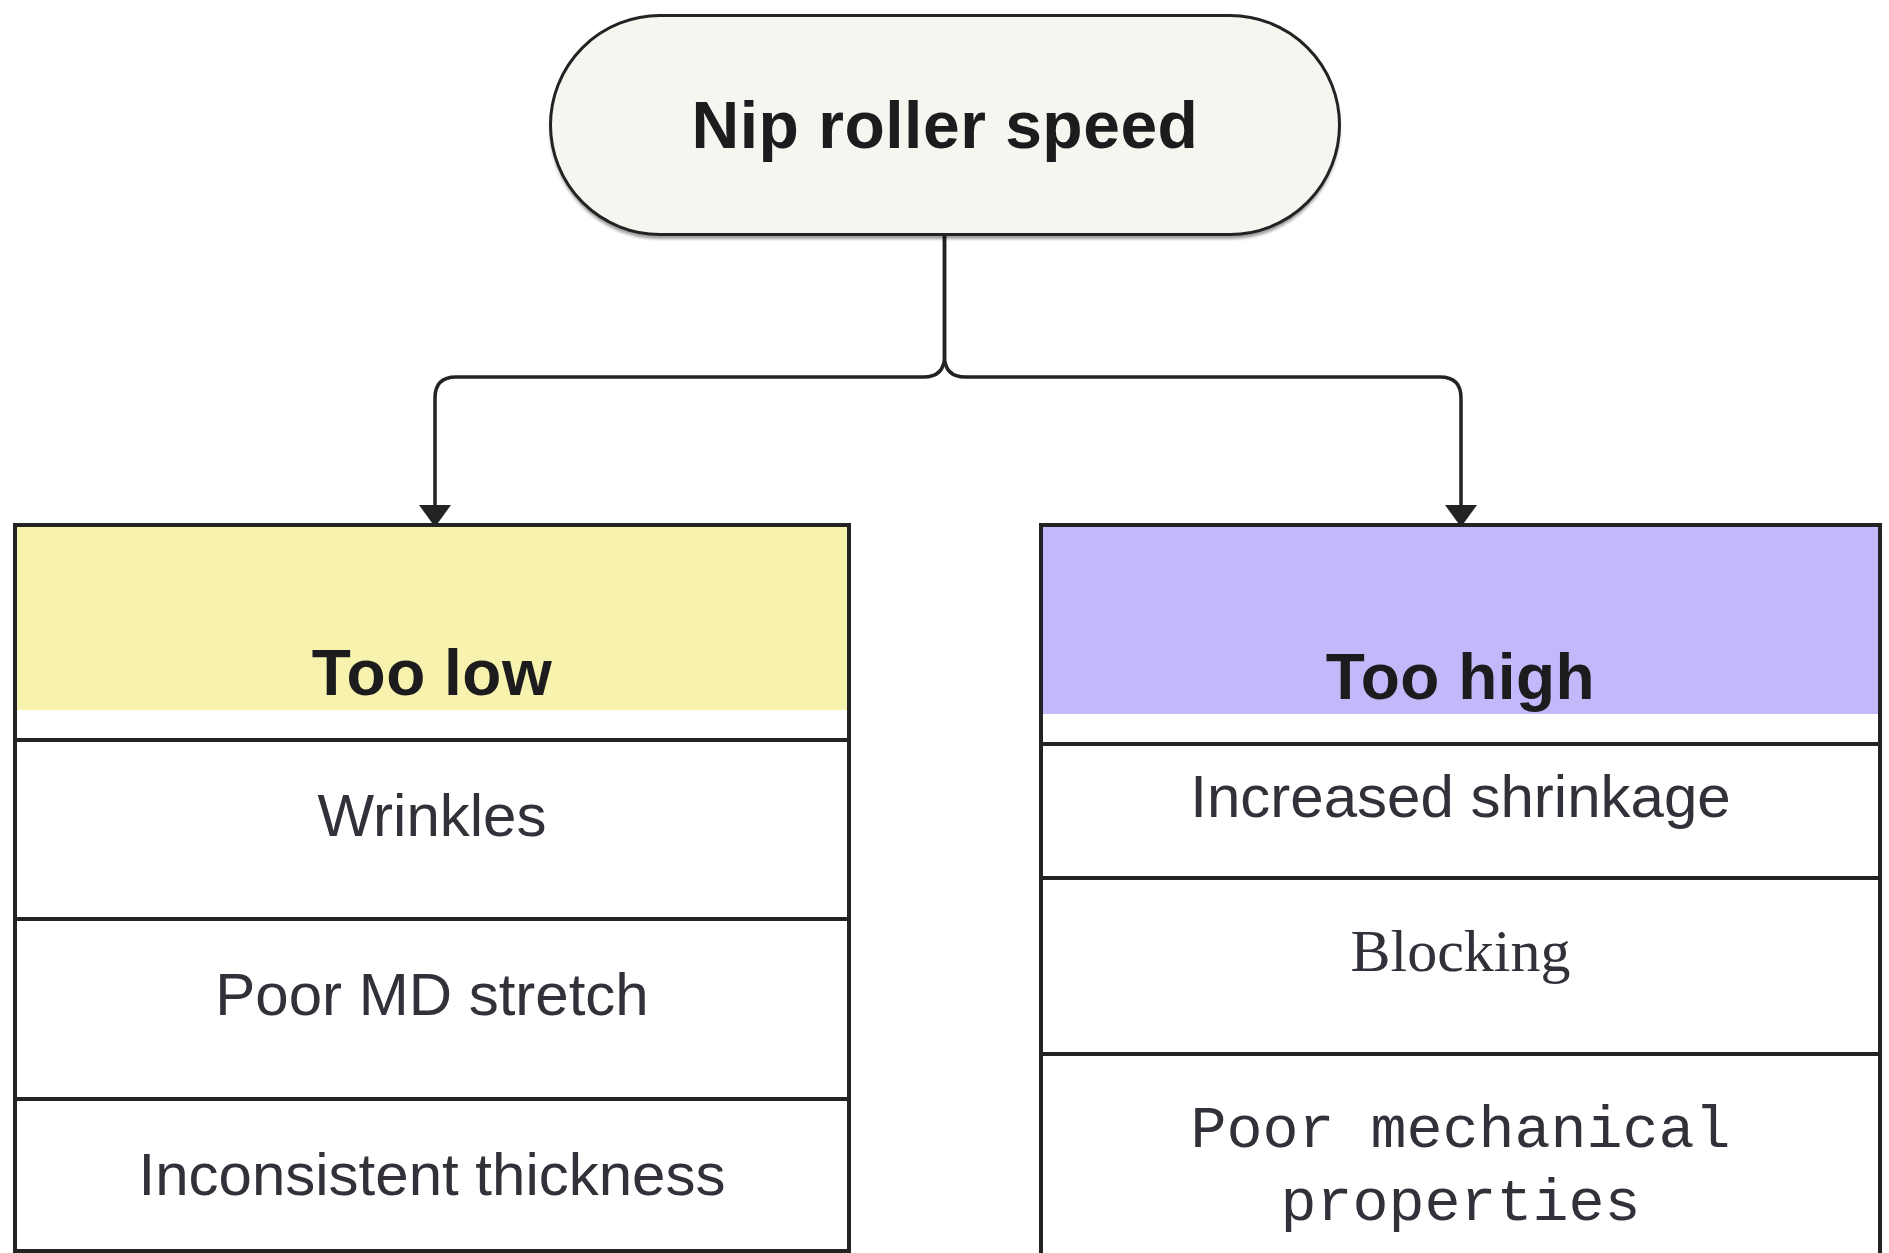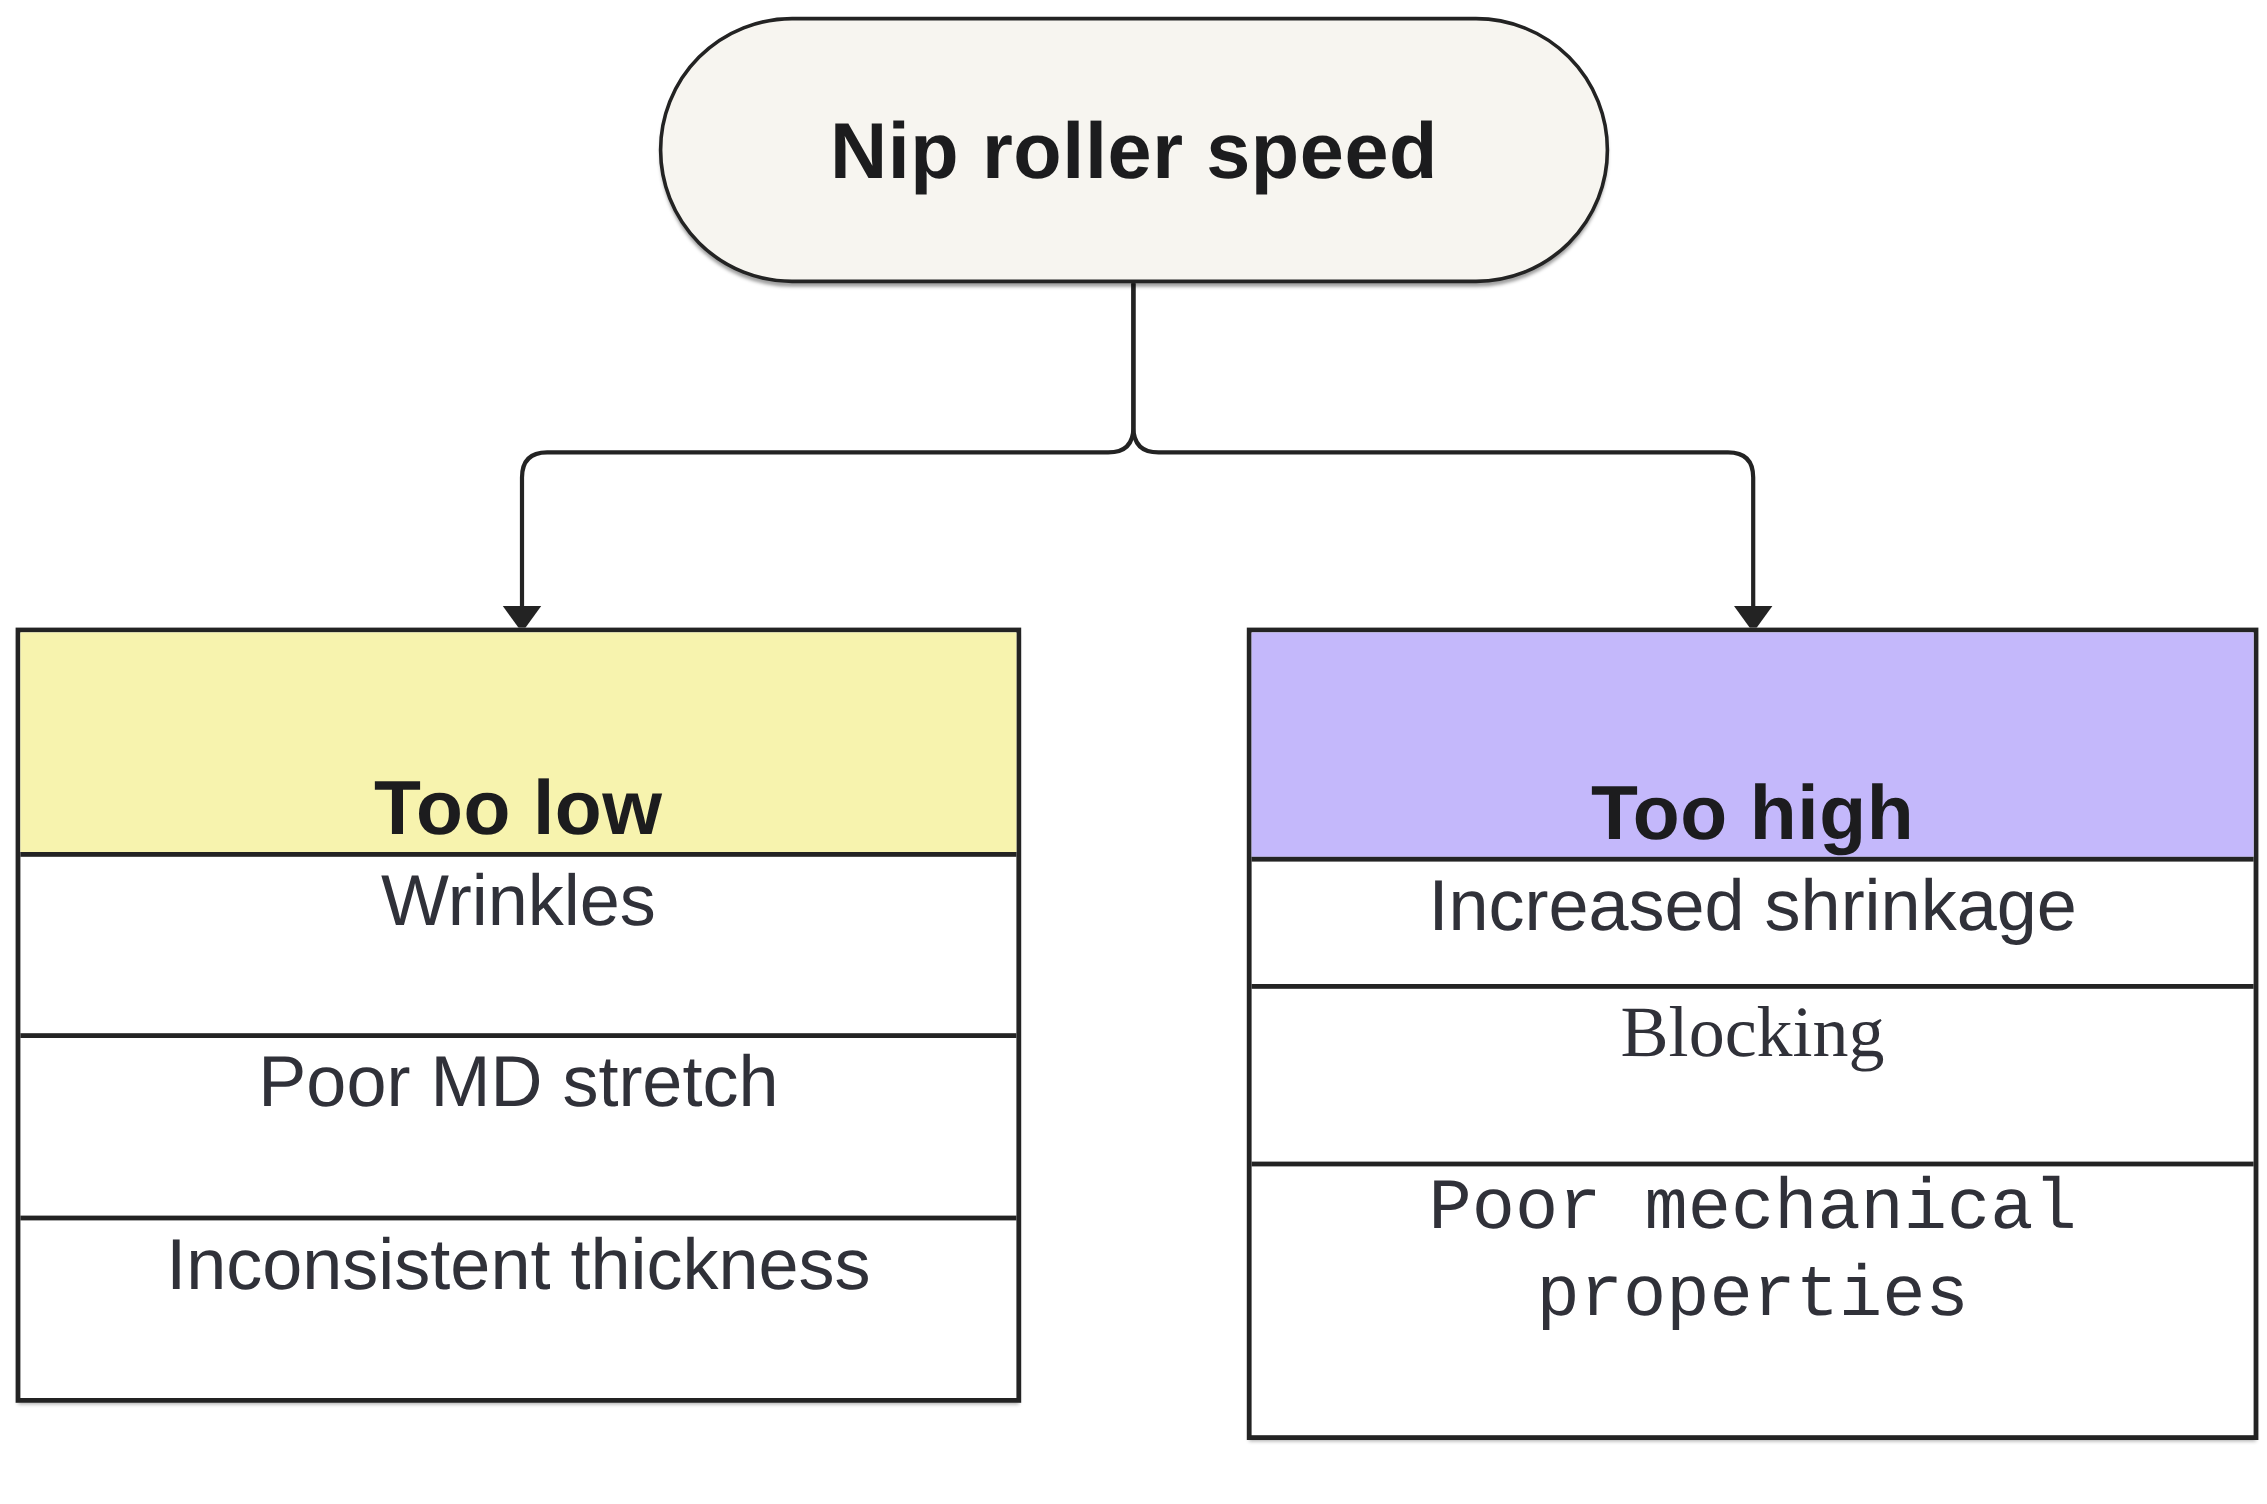--- a/index.html
+++ b/index.html
@@ -41,23 +41,23 @@
     display:flex;align-items:flex-end;justify-content:center;
     font-size:64px;font-weight:bold;color:var(--header_text,#1c1c1e);
     letter-spacing:0.5px;
   }
   .low  .branch-header{height:183px;background:var(--too_low_header,#f7f3ae);}
   .high .branch-header{height:187px;background:var(--too_high_header,#c4b8fb);}
 
   .trow{
     box-sizing:border-box;
     border-top:4px solid var(--line,#232323);
-    display:flex;align-items:flex-start;justify-content:center;
+    display:flex;align-items:center;justify-content:center;
     font-size:60px;color:var(--row_text,#303139);
-    text-align:center;line-height:1.22;
+    text-align:center;line-height:1.22;margin-top:28px;
   }
   .trow span{display:block;max-width:700px;}
   .low  .trow{height:151px;}
   .low  .trow:last-child{height:152px;}
   .low  .trow:nth-of-type(3){height:152px;}
   .high .trow.r1{height:106px;}
   .high .trow.r2{height:148px;font-family:Liberation Serif, serif;}
   .high .trow.r3{height:228px;font-family:Liberation Mono, monospace;}
 </style>
 </head>

